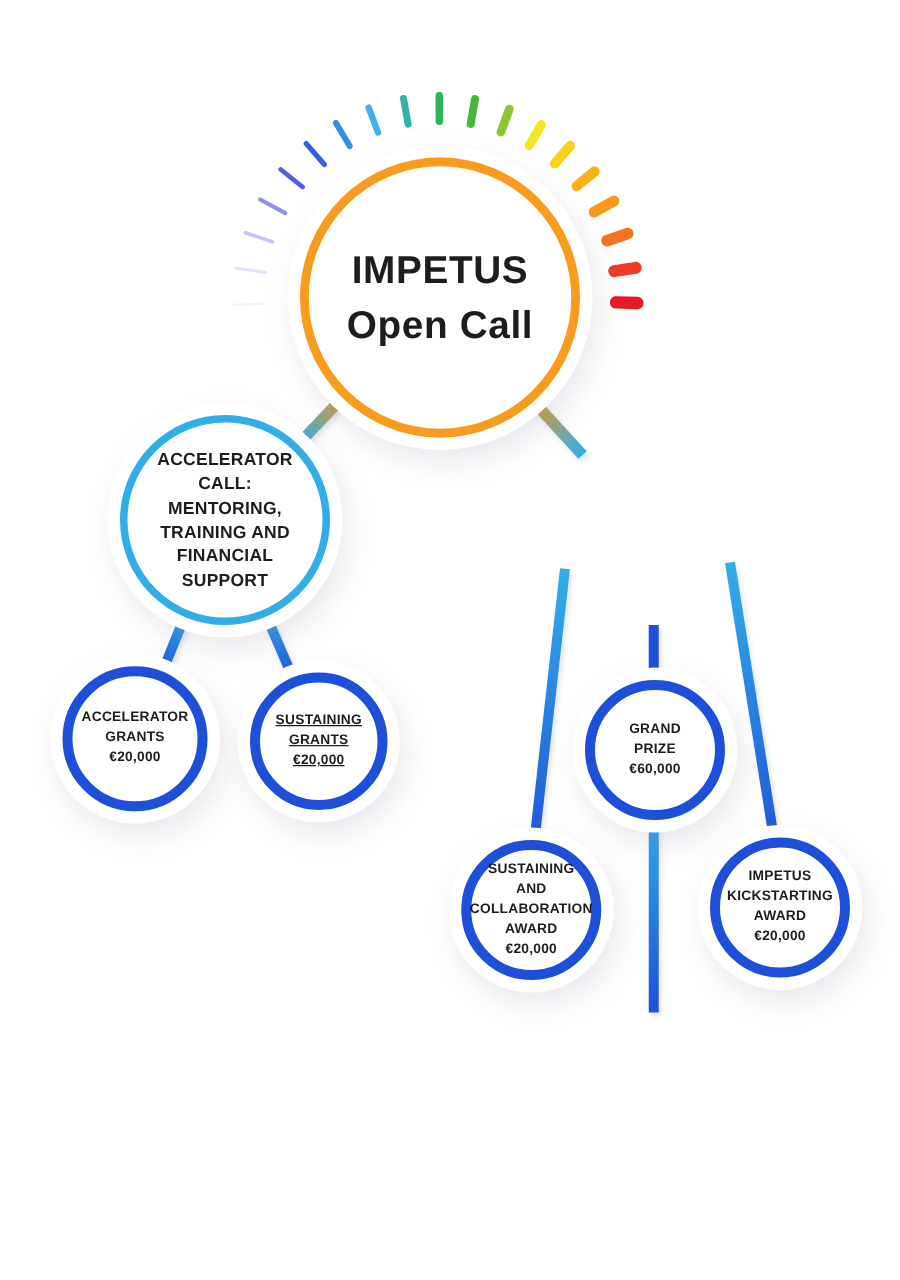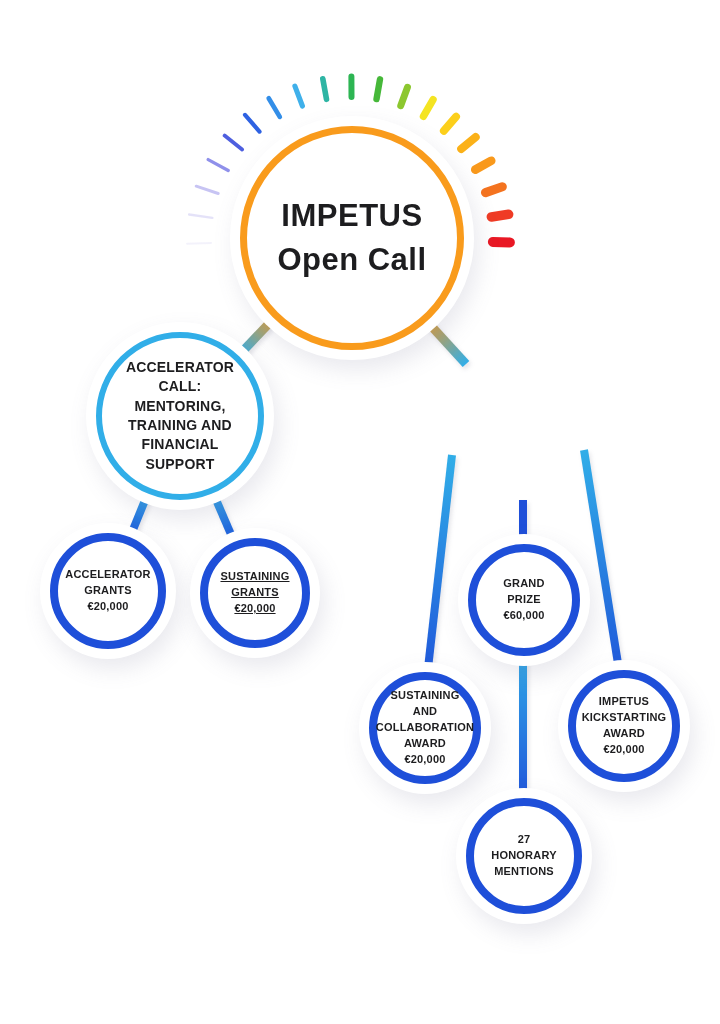--- a/index.html
+++ b/index.html
@@ -145,21 +145,14 @@
 
   <div class="node" style="left: 568px; top: 670px; width: 112px; height: 112px; border-width: 8px; border-color: rgb(30, 79, 217);">
     <div class="txt">
       <span class="line sm-line">IMPETUS</span>
       <span class="line sm-line">KICKSTARTING</span>
       <span class="line sm-line">AWARD</span>
       <span class="line sm-line">€20,000</span>
     </div>
   </div>
 
-  <div class="node" style="left: 466px; top: 798px; width: 116px; height: 116px; border-width: 8px; border-color: rgb(30, 79, 217);">
-    <div class="txt">
-      <span class="line sm-line">27</span>
-      <span class="line sm-line">HONORARY</span>
-      <span class="line sm-line">MENTIONS</span>
-    </div>
-  </div>
 
 </div>
 
 </body></html>

